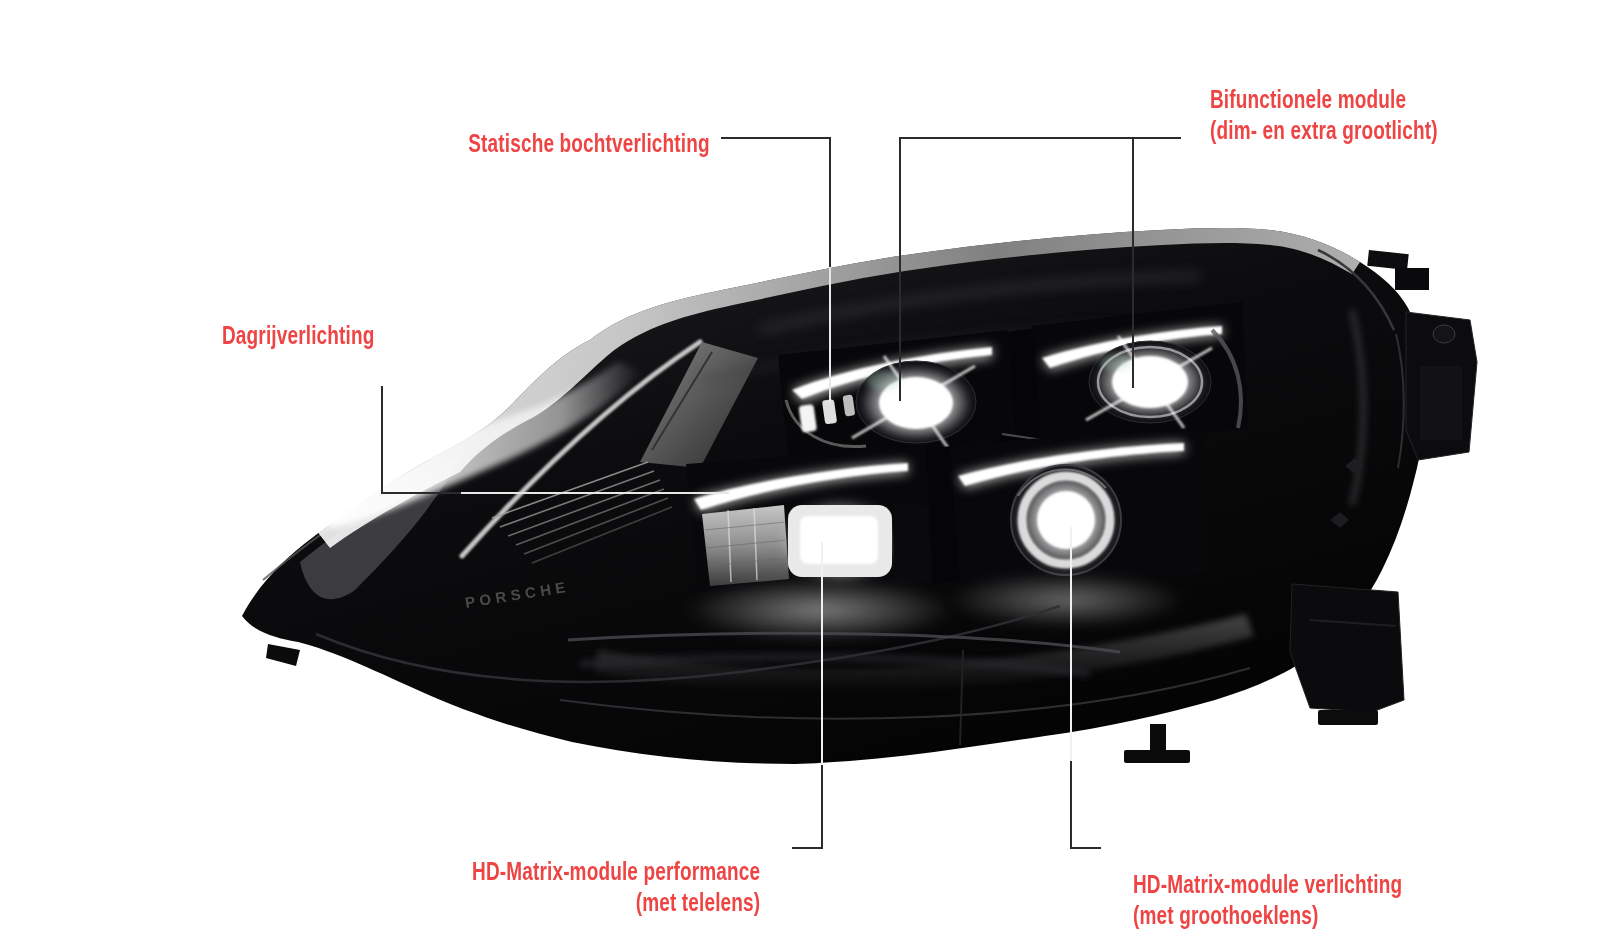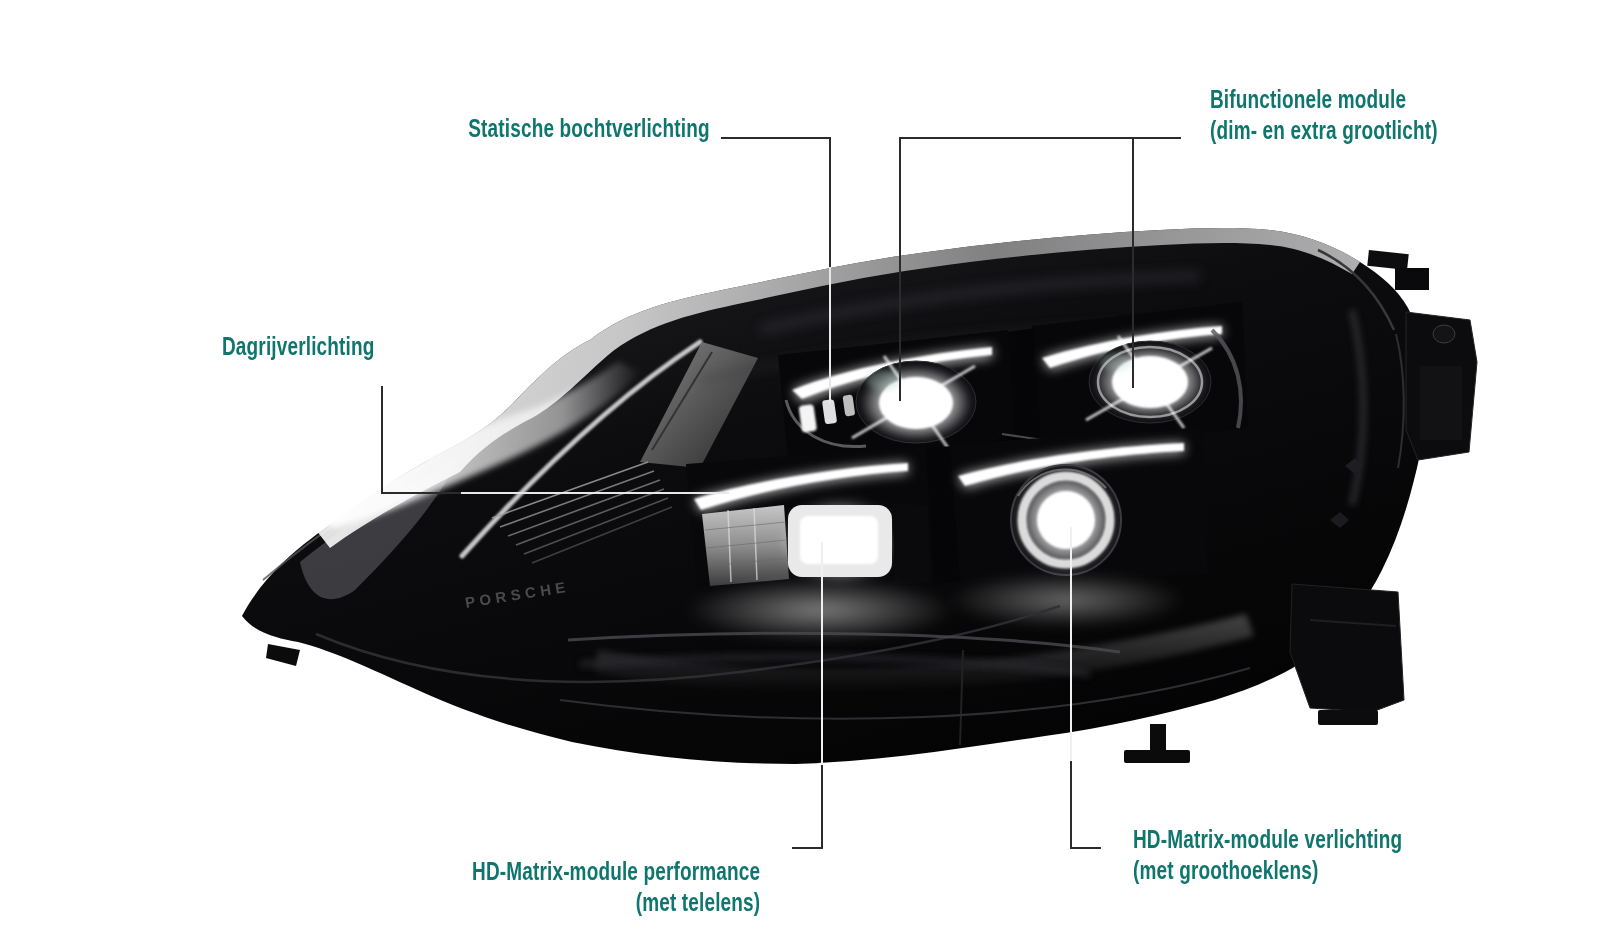--- a/index.html
+++ b/index.html
@@ -1,27 +1,27 @@
 <!DOCTYPE html>
 <html><head>
 <meta charset="utf-8">
 <style>
   html,body{margin:0;padding:0;background:#ffffff;}
   .stage{position:relative;width:1620px;height:936px;background:#ffffff;overflow:hidden;
          font-family:"Liberation Sans",sans-serif;}
   .stage svg{position:absolute;left:0;top:0;}
-  .label{position:absolute;font-weight:700;font-size:25px;line-height:31px;color:#0f766e;
+  .label{position:absolute;font-weight:700;font-size:25px;line-height:31px;color:#ef4444;
          white-space:nowrap;letter-spacing:0.2px;}
   .scale-l{transform:scaleX(0.76);transform-origin:0 0;}
   .scale-r{transform:scaleX(0.76);transform-origin:100% 0;text-align:right;}
-  .lbl-static{top:113px;right:910px;}
+  .lbl-static{top:128px;right:910px;}
   .lbl-bifunc{top:84px;left:1210px;}
-  .lbl-drl{top:331px;left:222px;}
+  .lbl-drl{top:320px;left:222px;}
   .lbl-perf{top:856px;right:860px;}
-  .lbl-wide{top:824px;left:1133px;}
+  .lbl-wide{top:869px;left:1133px;}
 </style>
 </head>
 <body>
 
 <div class="stage">
 
 <svg width="1620" height="936" viewBox="0 0 1620 936">
   <defs>
     <linearGradient id="gBody" x1="0" y1="0" x2="0.6" y2="1">
       <stop offset="0" stop-color="#232328"></stop>

